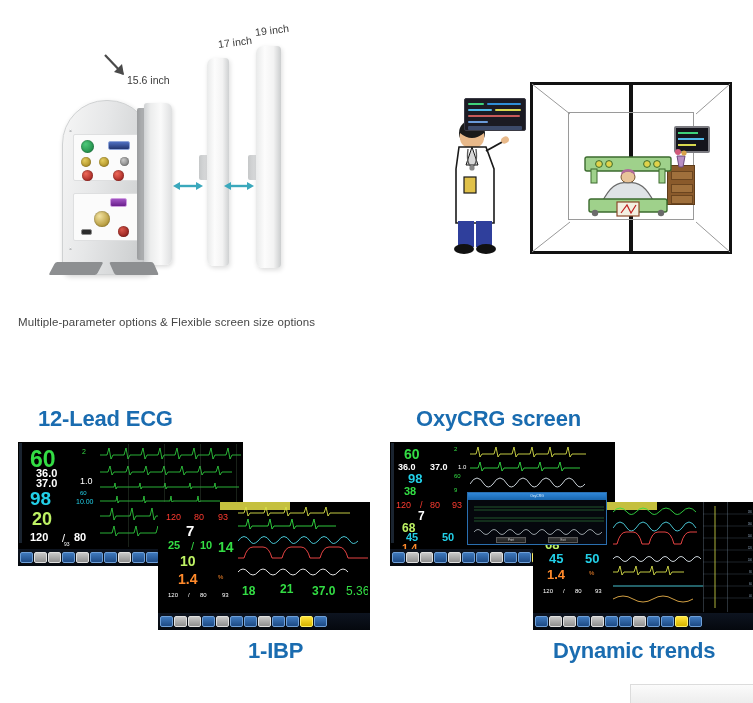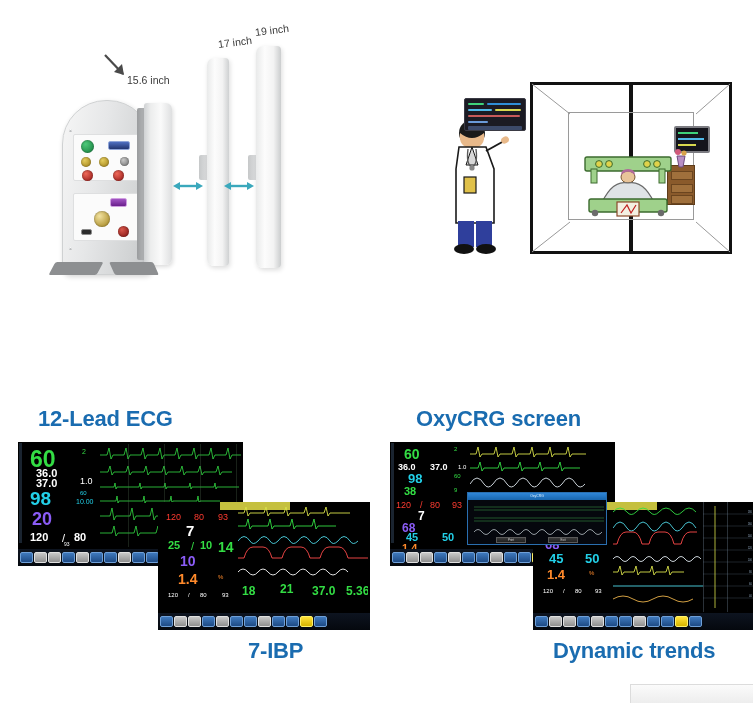--- a/index.html
+++ b/index.html
@@ -150,21 +150,21 @@
   #shot-oxy { left:390px; top:442px; width:225px; height:124px; }
   
   #shot-trend { left:533px; top:502px; width:220px; height:128px; z-index:3; }
 
   .vitals-col { position:absolute; left:2px; top:2px; width:78px; height:98px; }
   .vline { position:absolute; width:100%; }
   .v-big { font-weight:bold; line-height:1; }
   .v-green { color:#33dd44; }
   .v-white { color:#ffffff; }
   .v-cyan  { color:#22d0e8; }
-  .v-yellow{ color:#8b5cf6; }
+  .v-yellow{ color:#bef264; }
   .v-red   { color:#ff3b30; }
   .v-orange{ color:#ff8a2b; }
 
   .wave-area { position:absolute; overflow:hidden; }
   .grid-v { position:absolute; width:1px; background:rgba(90,120,90,.28); }
 
   .taskbar { position:absolute; left:0; bottom:0; width:100%; height:17px;
       background:linear-gradient(#0d1420,#05080e); display:flex; align-items:center;
       padding:0 2px; gap:1px; }
   .tb-icon { width:13px; height:11px; border-radius:2px;
@@ -252,20 +252,21 @@
     <path d="M5 6 L25 6" stroke="#3aa8bc" stroke-width="2.4"></path>
     <path d="M0 6 L7 2 L7 10 Z" fill="#3aa8bc"></path>
     <path d="M30 6 L23 2 L23 10 Z" fill="#3aa8bc"></path>
   </svg>
   <svg class="dbl-arrow" id="arrow-b" width="30" height="12" viewBox="0 0 30 12">
     <path d="M5 6 L25 6" stroke="#3aa8bc" stroke-width="2.4"></path>
     <path d="M0 6 L7 2 L7 10 Z" fill="#3aa8bc"></path>
     <path d="M30 6 L23 2 L23 10 Z" fill="#3aa8bc"></path>
   </svg>
 
+  <div id="switchable-caption">Multiple-parameter options &amp; Flexible screen size options</div>
 </div>
 
 <div id="room-section">
 
   <svg id="doctor" viewBox="0 0 80 140">
     <ellipse cx="30" cy="18" rx="13" ry="13" fill="#1a1a1a"></ellipse>
     <path d="M18 18 q12 10 24 0 q2 14 -12 16 q-14 -2 -12 -16 z" fill="#e8b98a"></path>
     <path d="M17 32 L44 32 L52 54 L52 108 L14 108 L14 54 Z" fill="#ffffff" stroke="#1a1a1a" stroke-width="1.6"></path>
     <path d="M30 32 L24 50 L36 50 Z" fill="#d8d8d8" stroke="#1a1a1a" stroke-width="1"></path>
     <path d="M26 34 q-2 16 4 18 q6 -2 4 -18" fill="none" stroke="#5a5a5a" stroke-width="1.4"></path>
@@ -332,21 +333,21 @@
     <rect x="10" y="44" width="78" height="13" rx="2" fill="#9fd18b" stroke="#3c6b2f" stroke-width="1.4"></rect>
     <rect x="38" y="47" width="22" height="14" fill="#f4f0e2" stroke="#8a4a2a" stroke-width="1.2"></rect>
     <path d="M42 58 L48 50 L52 58 L57 50" stroke="#c02020" stroke-width="1.2" fill="none"></path>
     <circle cx="16" cy="58" r="3.2" fill="#6b6b6b"></circle>
     <circle cx="82" cy="58" r="3.2" fill="#6b6b6b"></circle>
   </svg>
 </div>
 
 <div class="panel-title" id="title-ecg">12-Lead ECG</div>
 <div class="panel-title" id="title-oxy">OxyCRG screen</div>
-<div class="panel-title" id="title-ibp">7-IBP</div>
+<div class="panel-title" id="title-ibp">1-IBP</div>
 <div class="panel-title" id="title-trend">Dynamic trends</div>
 
 <div class="monitor-shot" id="shot-ecg">
   <div style="position:absolute;left:1px;top:1px;width:3px;height:100px;background:#1a2430;"></div>
 
   <div class="vitals-col">
     <div class="vline v-big v-green" style="left:10px;top:4px;font-size:23px;">60</div>
     <div class="vline v-green" style="left:62px;top:4px;font-size:7px;">2</div>
 
     <div class="vline v-big v-white" style="left:16px;top:24px;font-size:11px;">36.0</div>
@@ -433,21 +434,21 @@
         <path stroke="#ff4b4b" d="M0 54 h6 q3 -11 9 -11 h10 q6 0 9 11 h10 q3 -11 9 -11 h10 q6 0 9 11 h10 q3 -11 9 -11 h10 q6 0 9 11 h20"></path>
         <path stroke="#ffffff" d="M0 68 q5 -6 10 0 q5 6 10 0 q5 -6 10 0 q5 6 10 0 q5 -6 10 0 q5 6 10 0 q5 -6 10 0 q5 6 10 0 q5 -6 10 0 q5 6 10 0 q5 -6 10 0"></path>
       </g>
     </svg>
   </div>
 
   <div class="wave-area" style="left:80px;top:78px;width:130px;height:28px;">
     <span class="v-green" style="position:absolute;left:4px;top:4px;font-size:12px;font-weight:bold;">18</span>
     <span class="v-green" style="position:absolute;left:42px;top:2px;font-size:12px;font-weight:bold;">21</span>
     <span class="v-green" style="position:absolute;left:74px;top:4px;font-size:12px;font-weight:bold;">37.0</span>
-    <span class="v-green" style="position:absolute;left:108px;top:4px;font-size:12px;font-weight:bold;">5.36</span>
+    <span class="v-green" style="position:absolute;left:108px;top:4px;font-size:12px;font-weight:normal;">5.36</span>
   </div>
 
   <div class="taskbar">
     <div class="tb-icon"></div>
     <div class="tb-icon alt"></div>
     <div class="tb-icon alt"></div>
     <div class="tb-icon"></div>
     <div class="tb-icon alt"></div>
     <div class="tb-icon"></div>
     <div class="tb-icon"></div>

